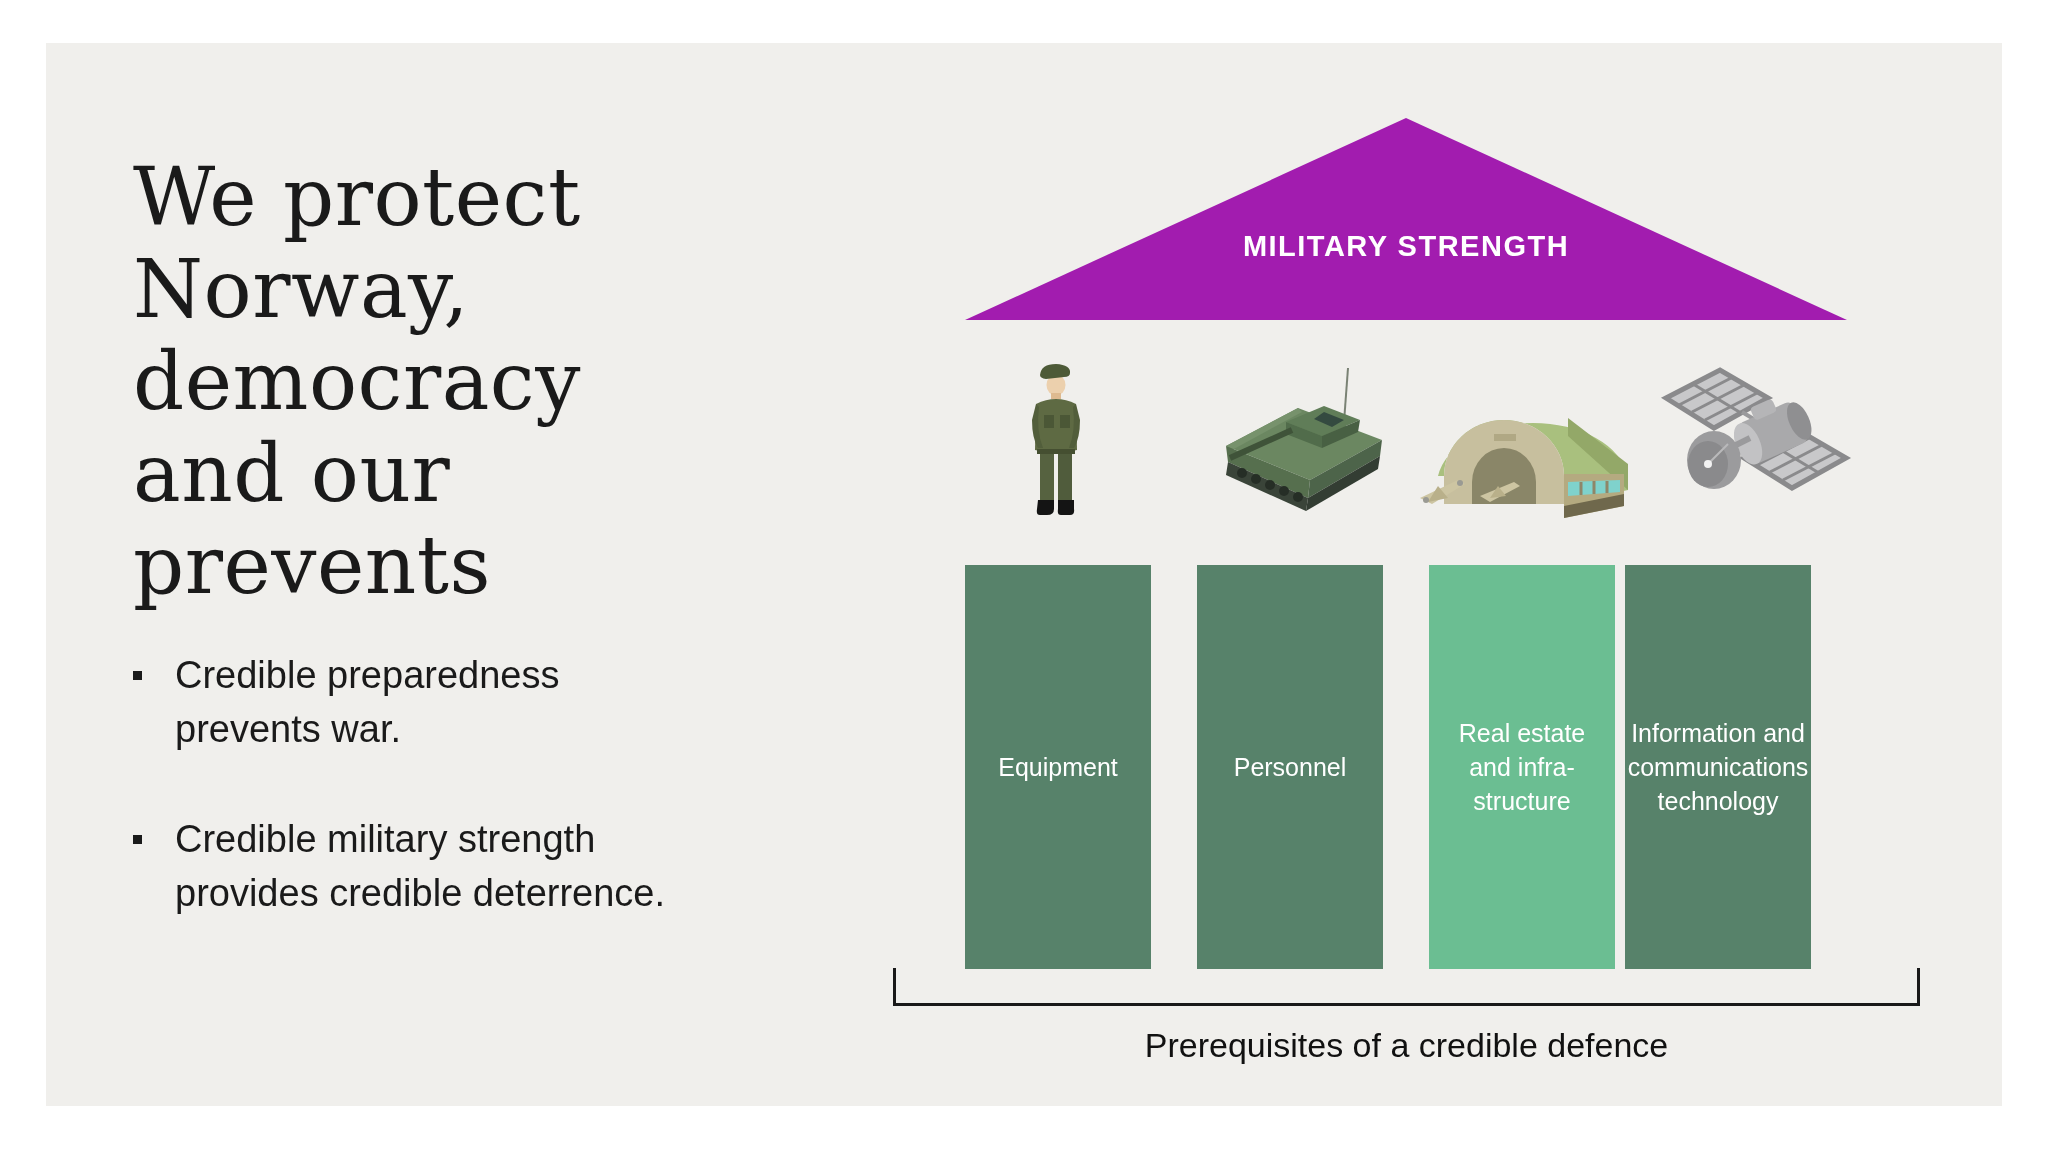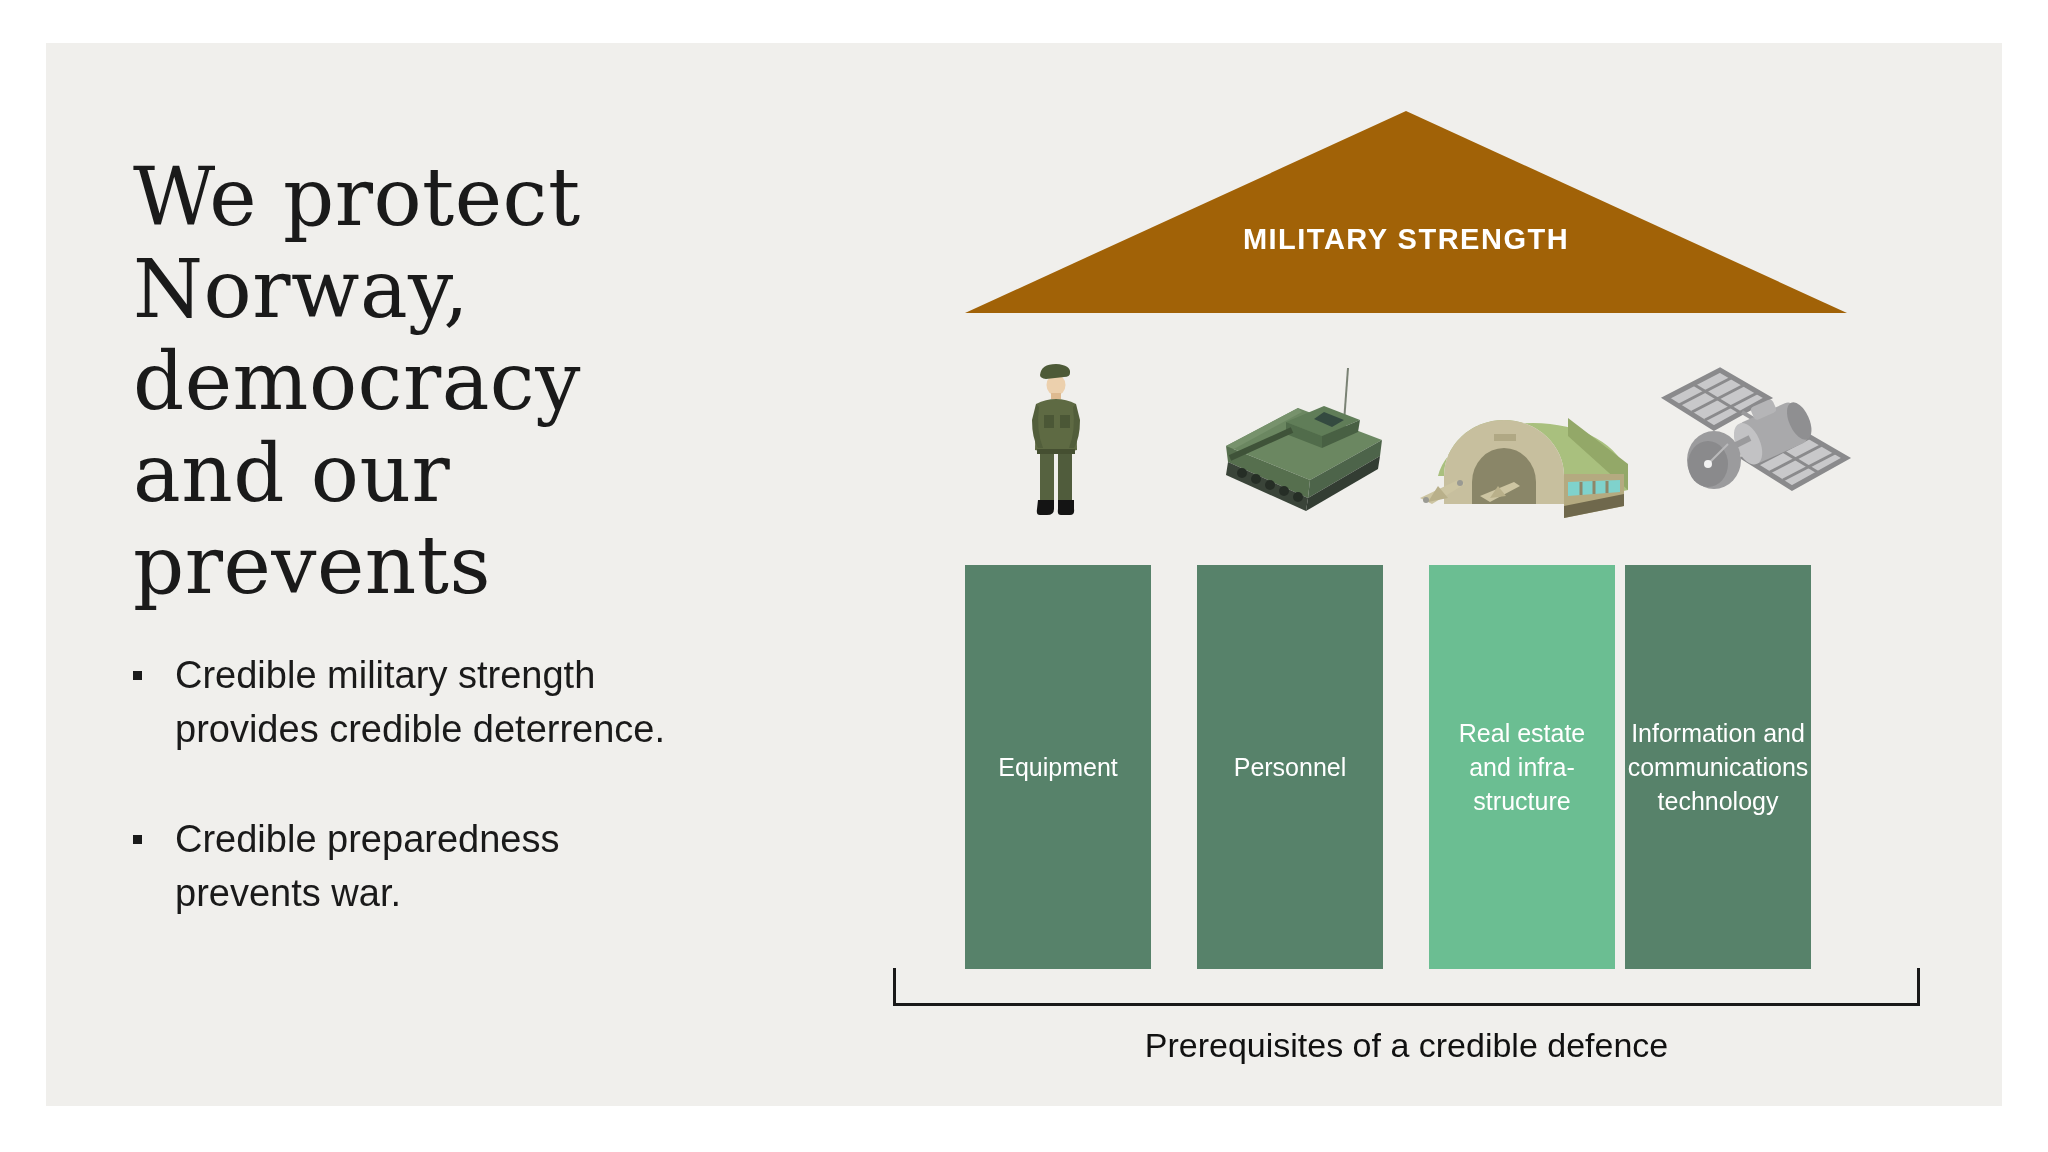--- a/index.html
+++ b/index.html
@@ -27,22 +27,22 @@
   .bullet-item{display:flex;align-items:flex-start;margin-bottom:56px;}
   .bullet-marker{
     flex:0 0 auto;width:9px;height:9px;background:#1a1a1a;
     margin-top:23px;margin-right:33px;
   }
   .bullet-text{
     font-size:38px;line-height:54px;color:#1a1a1a;white-space:pre-line;
   }
   
   .roof{
-    position:absolute;left:965px;top:111px;width:882px;height:202px;
-    background:#a16207;
+    position:absolute;left:965px;top:118px;width:882px;height:202px;
+    background:#a21caf;
     -webkit-clip-path:polygon(50% 0,100% 100%,0 100%);
     clip-path:polygon(50% 0,100% 100%,0 100%);
   }
   .roof-label{
     position:absolute;left:0;right:0;top:112px;text-align:center;
     color:#ffffff;font-size:29px;font-weight:700;letter-spacing:1.5px;
   }
   .icon{position:absolute;}
   .icon-soldier{left:1020px;top:360px;}
   .icon-tank{left:1198px;top:366px;}
@@ -81,27 +81,27 @@
 
 <h1 class="heading">We protect
 Norway,
 democracy
 and our
 prevents</h1>
 
 <ul class="bullets">
   <li class="bullet-item">
     <span class="bullet-marker"></span>
-    <span class="bullet-text">Credible military strength
-provides credible deterrence.</span>
+    <span class="bullet-text">Credible preparedness
+prevents war.</span>
   </li>
   <li class="bullet-item">
     <span class="bullet-marker"></span>
-    <span class="bullet-text">Credible preparedness
-prevents war.</span>
+    <span class="bullet-text">Credible military strength
+provides credible deterrence.</span>
   </li>
 </ul>
 
 <div class="roof">
   <div class="roof-label">MILITARY STRENGTH</div>
 </div>
 
 <svg class="icon icon-soldier" width="76" height="158" viewBox="0 0 76 158">
   <ellipse cx="36" cy="25" rx="9.5" ry="10.5" fill="#ecd0ad"></ellipse>
   <path d="M20,15 Q21,4 36,4 Q51,5 50,13 Q50,17 44,17 L26,19 Q20,18 20,15 Z" fill="#4d5a37"></path>

